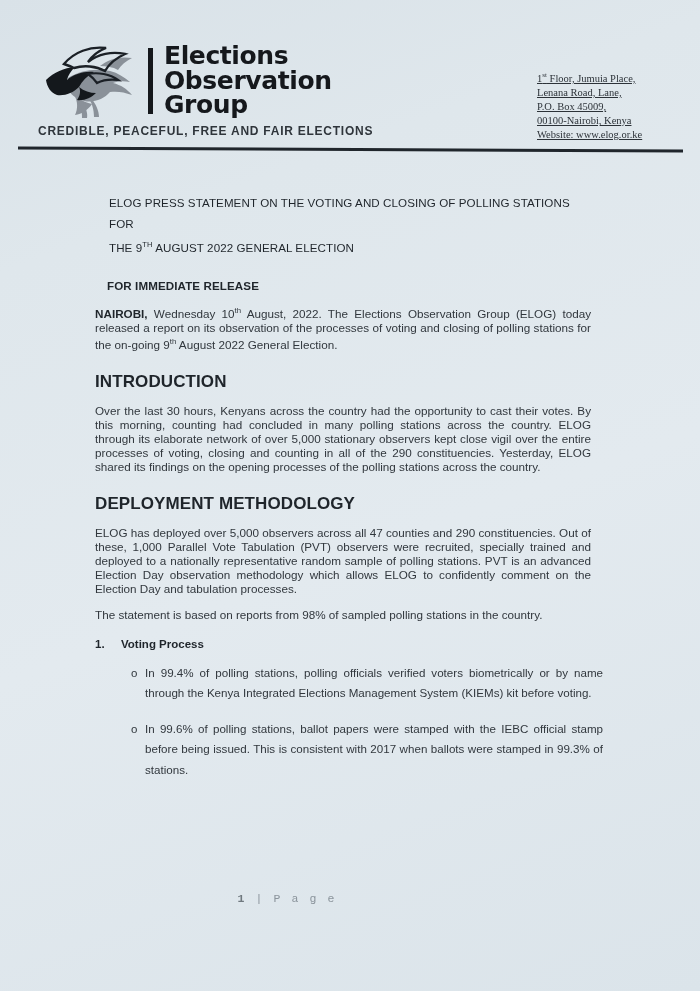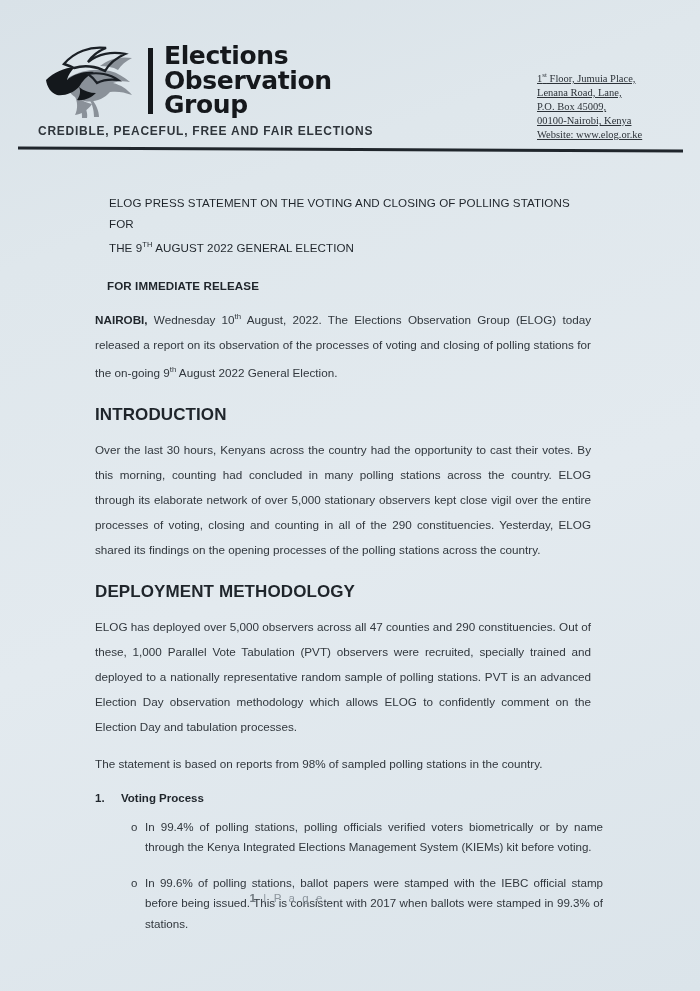--- a/index.html
+++ b/index.html
@@ -136,21 +136,21 @@
     margin-top: 20px;
     font-size: 17px;
     font-weight: bold;
     letter-spacing: 0.1px;
     color: #1f252b;
   }
 
   p.para {
     margin: 12px 12px 0 0;
     font-size: 11.7px;
-    line-height: 25px;
+    line-height: 14px;
     text-align: justify;
     color: #31373d;
   }
   p.para b { color: #1f252b; }
   p.para .sup {
     font-size: 7.8px;
     vertical-align: super;
   }
 
   .numbered {
@@ -191,21 +191,21 @@
 
   
   .footer {
     position: absolute;
     left: 0;
     top: 892px;
     width: 652px;
     text-align: center;
     padding-right: 78px;
     box-sizing: border-box;
-    font-family: Liberation Sans, sans-serif;
+    font-family: Liberation Mono, monospace;
     font-size: 11.5px;
     letter-spacing: 2.1px;
     color: #8b949c;
   }
   .footer .pnum { font-weight: bold; color: #70797f; }
 </style>
 </head>
 <body>
 
 <div class="page">

